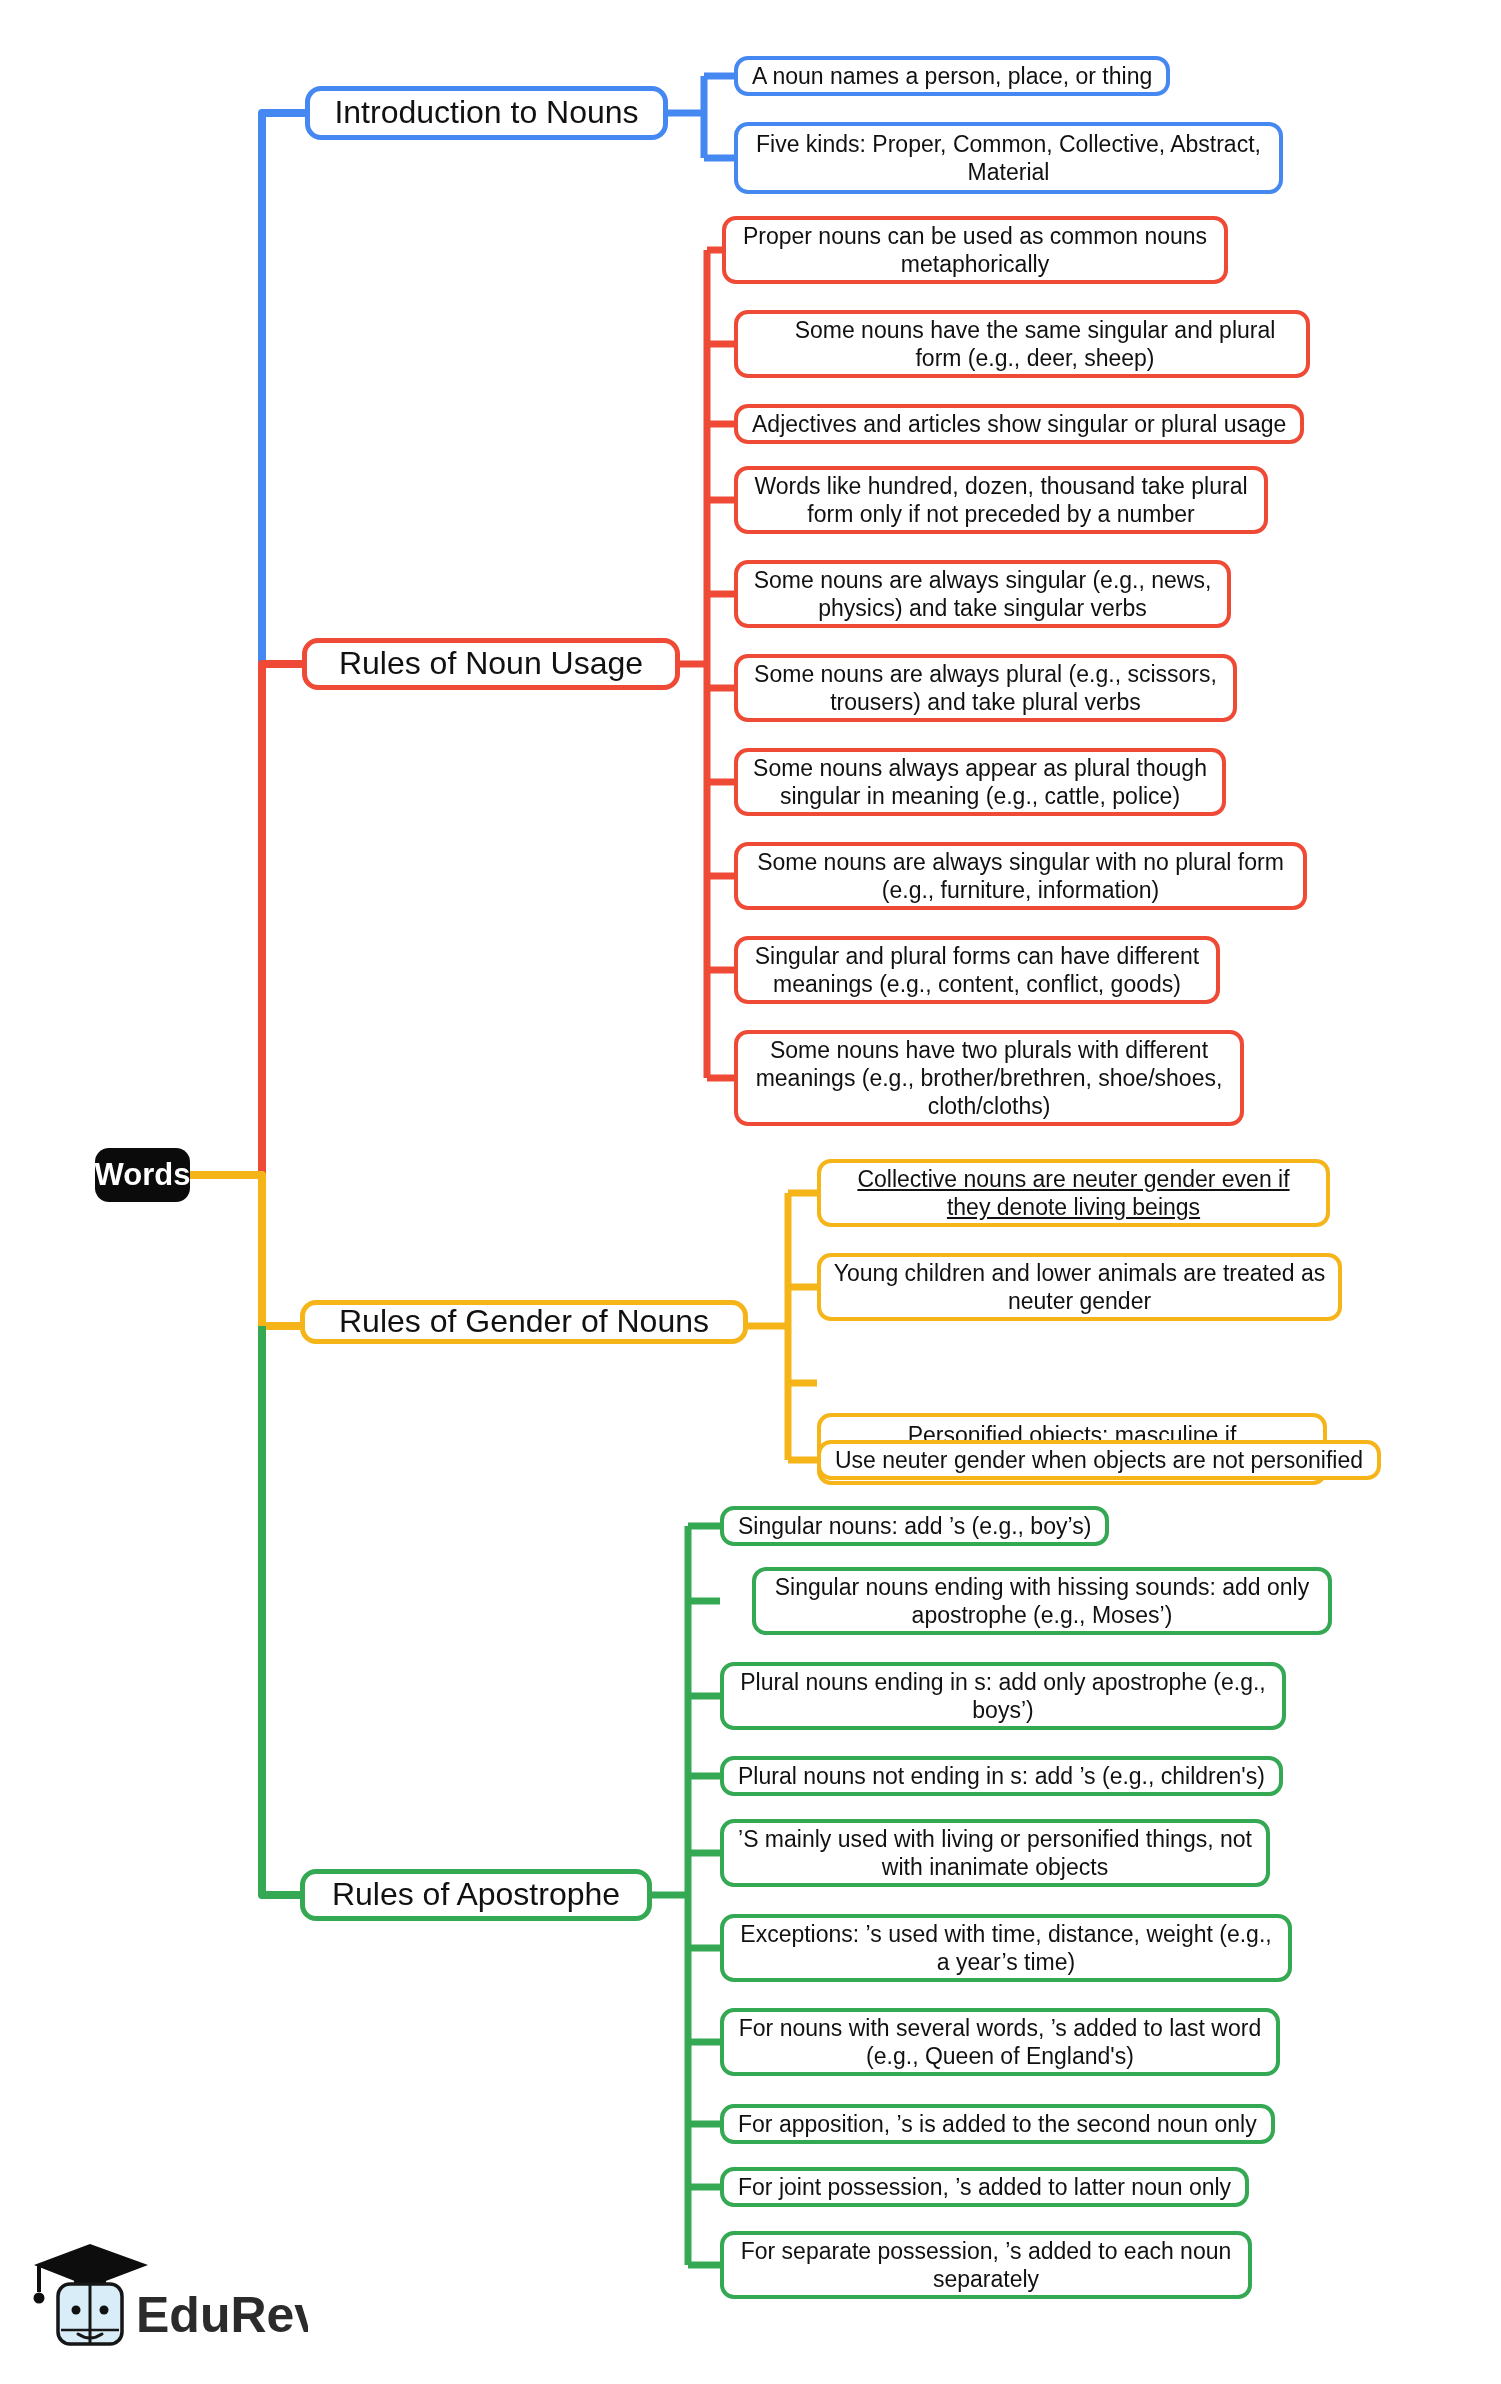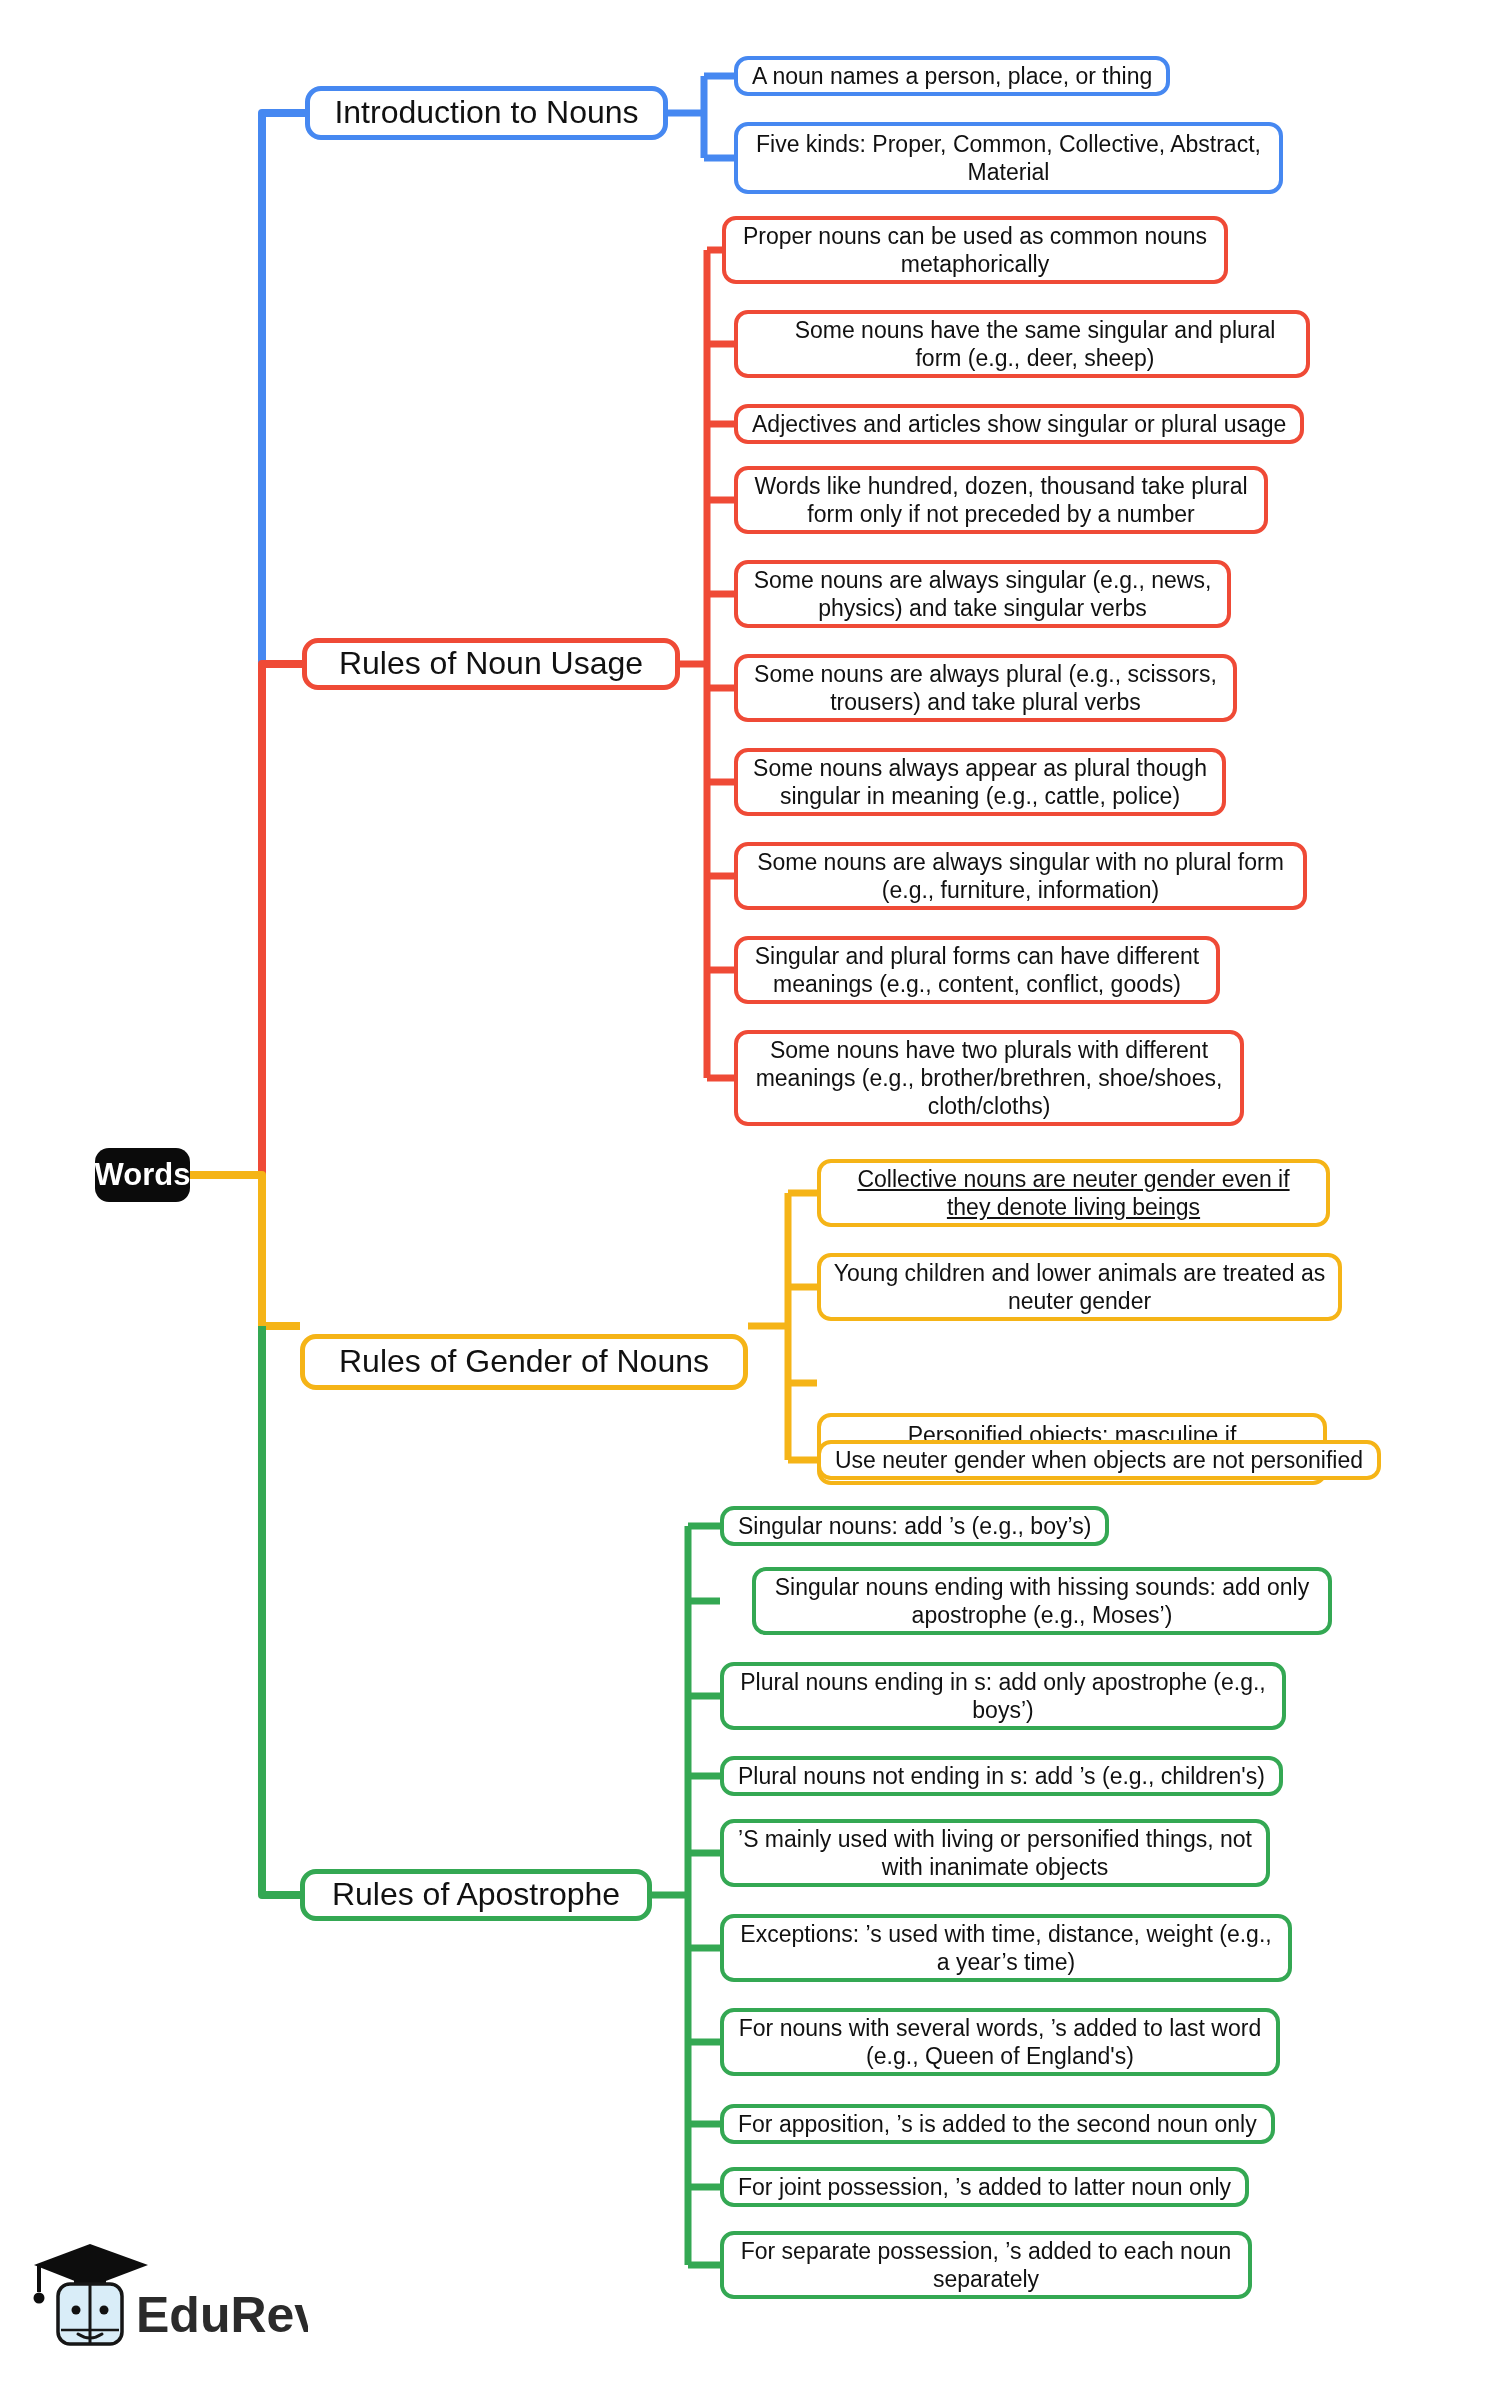--- a/index.html
+++ b/index.html
@@ -43,21 +43,21 @@
       <div class="node" style="left: 722px; top: 216px; height: 68px; border-color: rgb(239, 74, 54); width: 506px;">Proper nouns can be used as common nouns metaphorically</div>
       <div class="node" style="left: 734px; top: 310px; height: 68px; border-color: rgb(239, 74, 54); width: 576px; padding-left: 38px;">Some nouns have the same singular and plural form (e.g., deer, sheep)</div>
       <div class="node auto" style="left: 734px; top: 404px; height: 40px; border-color: rgb(239, 74, 54);">Adjectives and articles show singular or plural usage</div>
       <div class="node" style="left: 734px; top: 466px; height: 68px; border-color: rgb(239, 74, 54); width: 534px;">Words like hundred, dozen, thousand take plural form only if not preceded by a number</div>
       <div class="node" style="left: 734px; top: 560px; height: 68px; border-color: rgb(239, 74, 54); width: 497px;">Some nouns are always singular (e.g., news, physics) and take singular verbs</div>
       <div class="node" style="left: 734px; top: 654px; height: 68px; border-color: rgb(239, 74, 54); width: 503px;">Some nouns are always plural (e.g., scissors, trousers) and take plural verbs</div>
       <div class="node" style="left: 734px; top: 748px; height: 68px; border-color: rgb(239, 74, 54); width: 492px;">Some nouns always appear as plural though singular in meaning (e.g., cattle, police)</div>
       <div class="node" style="left: 734px; top: 842px; height: 68px; border-color: rgb(239, 74, 54); width: 573px;">Some nouns are always singular with no plural form (e.g., furniture, information)</div>
       <div class="node" style="left: 734px; top: 936px; height: 68px; border-color: rgb(239, 74, 54); width: 486px;">Singular and plural forms can have different meanings (e.g., content, conflict, goods)</div>
       <div class="node" style="left: 734px; top: 1030px; height: 96px; border-color: rgb(239, 74, 54); width: 510px;">Some nouns have two plurals with different meanings (e.g., brother/brethren, shoe/shoes, cloth/cloths)</div>
-      <div class="label" style="left: 300px; top: 1334px; width: 448px; height: 56px; border-color: rgb(245, 180, 23);">Rules of Gender of Nouns</div>
+      <div class="label" style="left: 300px; top: 1300px; width: 448px; height: 44px; border-color: rgb(245, 180, 23);">Rules of Gender of Nouns</div>
       <div class="node" style="left: 817px; top: 1159px; height: 68px; border-color: rgb(245, 180, 23); width: 513px; text-decoration: underline;">Collective nouns are neuter gender even if they denote living beings</div>
       <div class="node" style="left: 817px; top: 1253px; height: 68px; border-color: rgb(245, 180, 23); width: 525px;">Young children and lower animals are treated as neuter gender</div>
       <div class="node" style="left: 817px; top: 1413px; height: 72px; border-color: rgb(245, 180, 23); width: 510px;">Personified objects: masculine if strong/violent; feminine if gentle/beautiful</div>
       <div class="node auto" style="left: 817px; top: 1440px; height: 40px; border-color: rgb(245, 180, 23);">Use neuter gender when objects are not personified</div>
       <div class="label" style="left: 300px; top: 1869px; width: 352px; height: 52px; border-color: rgb(52, 168, 83);">Rules of Apostrophe</div>
       <div class="node auto" style="left: 720px; top: 1506px; height: 40px; border-color: rgb(52, 168, 83);">Singular nouns: add ’s (e.g., boy’s)</div>
       <div class="node" style="left: 720px; top: 1567px; height: 68px; border-color: rgb(52, 168, 83); width: 580px; margin-left: 32px;">Singular nouns ending with hissing sounds: add only apostrophe (e.g., Moses’)</div>
       <div class="node" style="left: 720px; top: 1662px; height: 68px; border-color: rgb(52, 168, 83); width: 566px;">Plural nouns ending in s: add only apostrophe (e.g., boys’)</div>
       <div class="node auto" style="left: 720px; top: 1756px; height: 40px; border-color: rgb(52, 168, 83);">Plural nouns not ending in s: add ’s (e.g., children's)</div>
       <div class="node" style="left: 720px; top: 1819px; height: 68px; border-color: rgb(52, 168, 83); width: 550px;">’S mainly used with living or personified things, not with inanimate objects</div>

